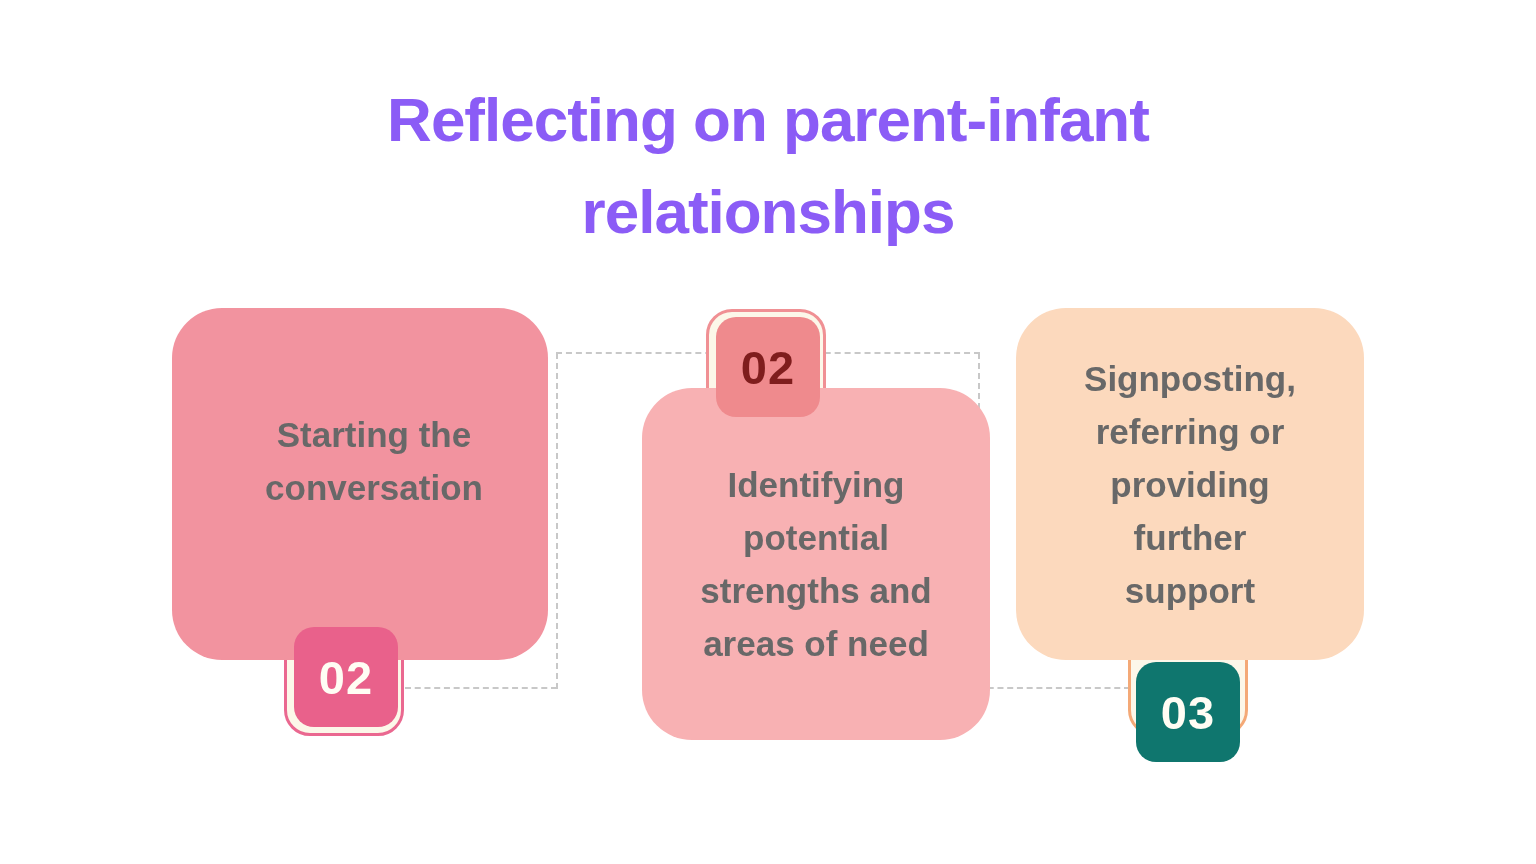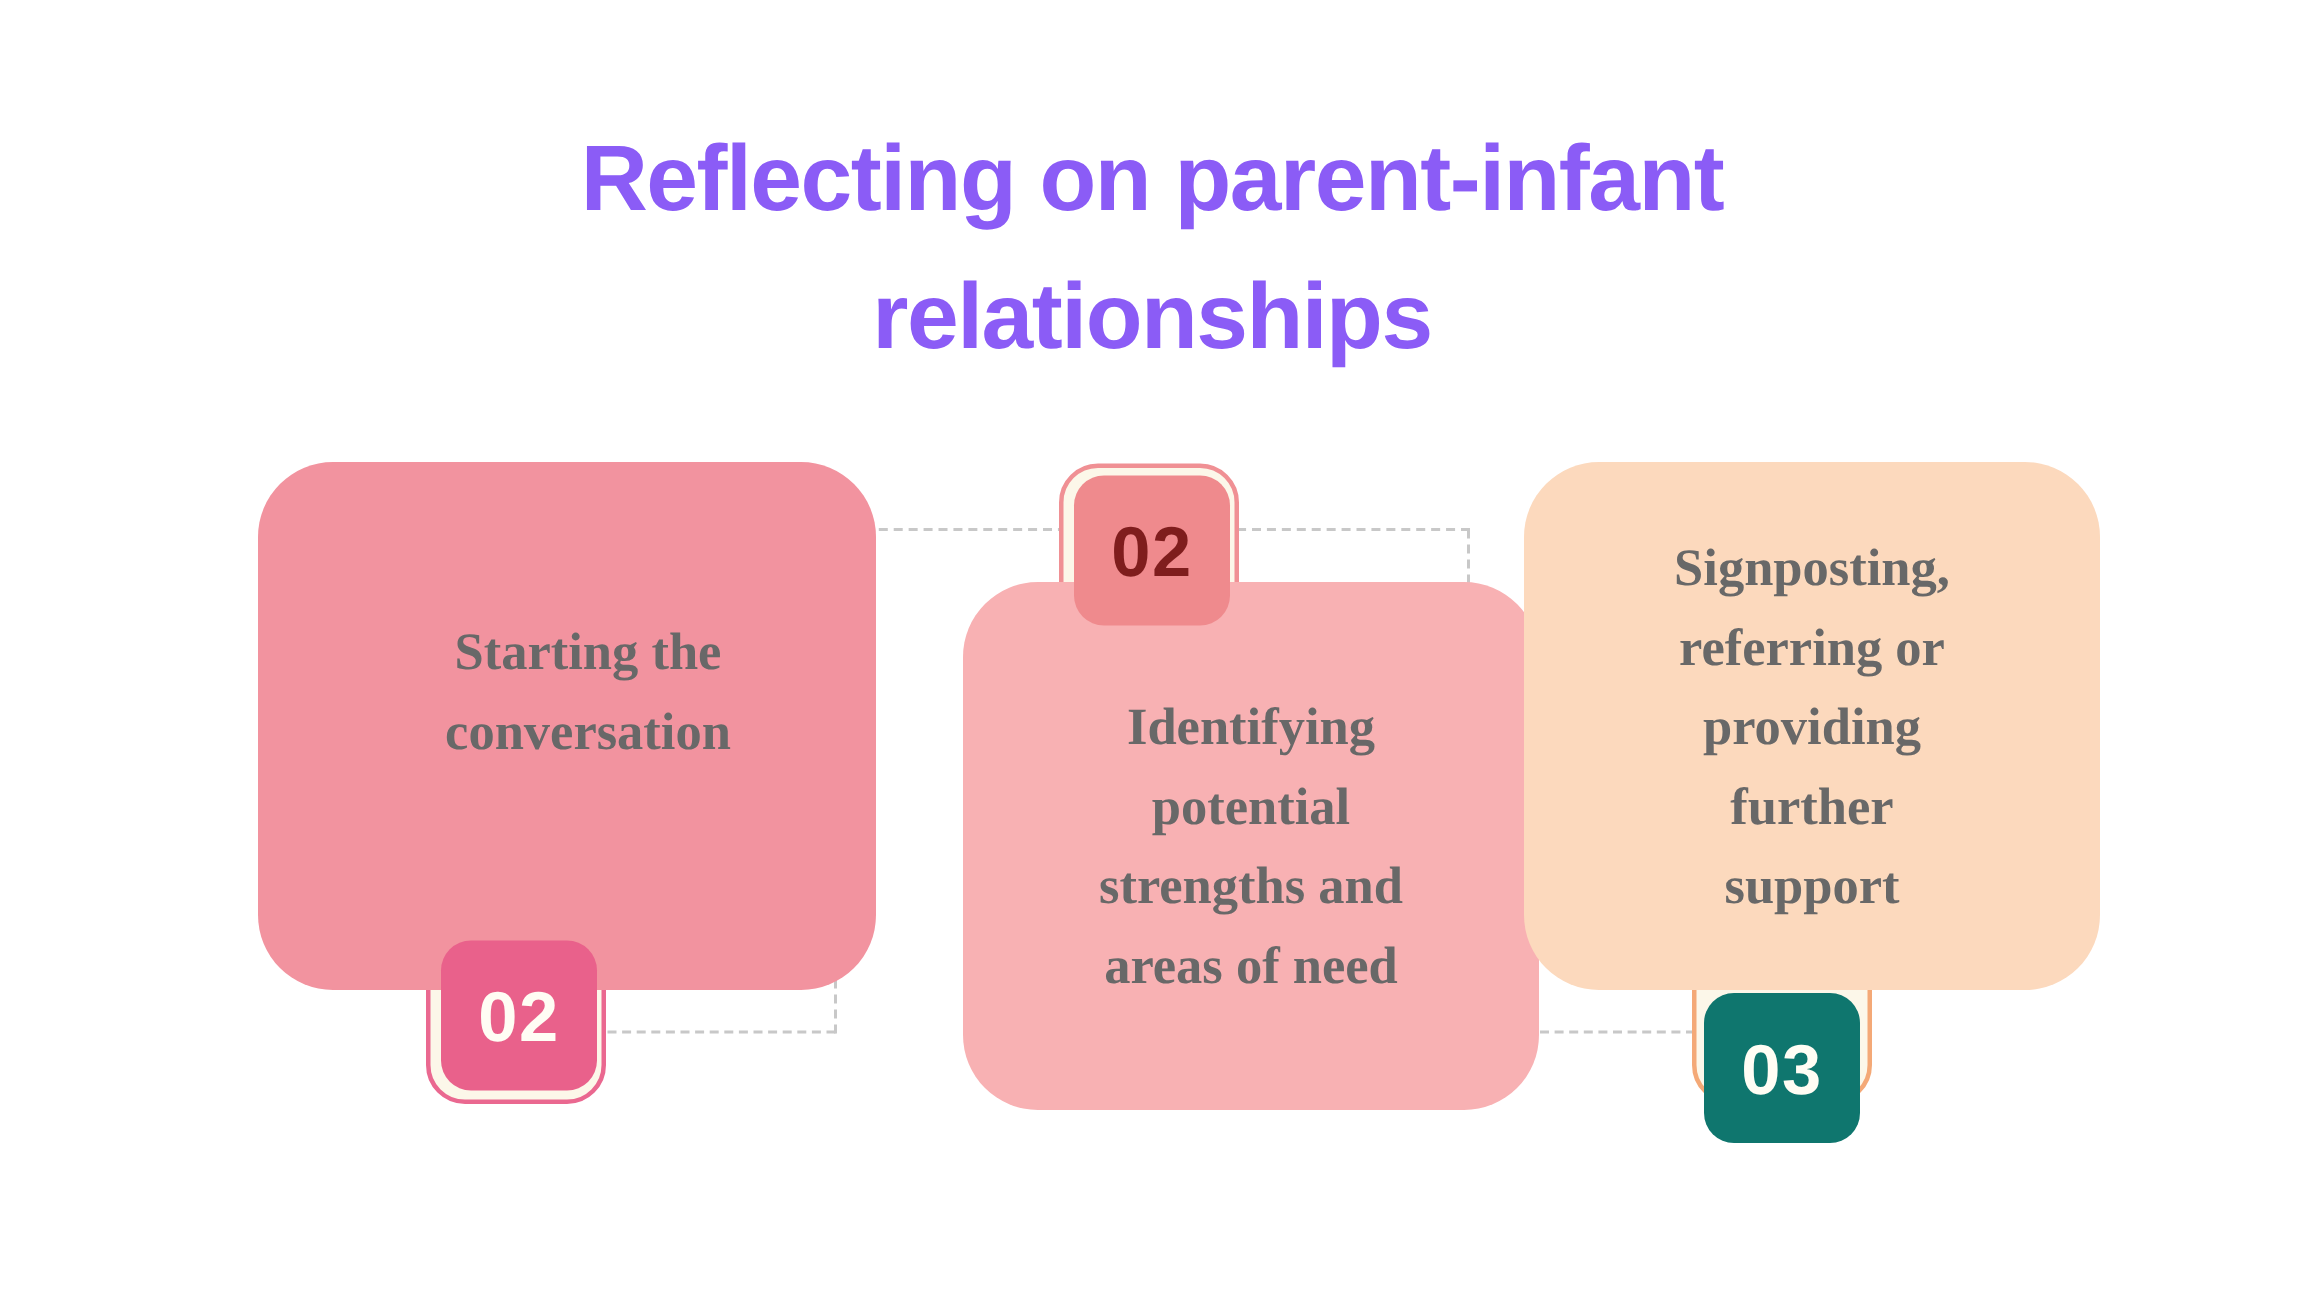--- a/index.html
+++ b/index.html
@@ -41,28 +41,27 @@
   .seg.v { border-left: 2px dashed #c8c8c8; width: 0; }
   .seg-a { left: 405px; top: 687px; width: 152px; }
   .seg-b { left: 556px; top: 353px; height: 336px; }
   .seg-c { left: 556px; top: 352px; width: 424px; }
   .seg-d { left: 978px; top: 353px; height: 336px; }
   .seg-e { left: 978px; top: 687px; width: 152px; }
 
   
   .card {
     position: absolute;
-    width: 384px;
+    width: 348px;
     height: 352px;
     border-radius: 50px;
     z-index: 2;
     display: flex;
     align-items: center;
     justify-content: center;
-    font-family: Liberation Serif, serif;
   }
   .card-1 { left: 172px; top: 308px; }
   .card-2 { left: 594px; top: 388px; margin-left: 48px; }
   .card-3 { left: 1016px; top: 308px; }
   .card-1 .card-label { padding-bottom: 46px; }
 
   .card-label {
     font-size: 35px;
     line-height: 53px;
     font-weight: 700;

